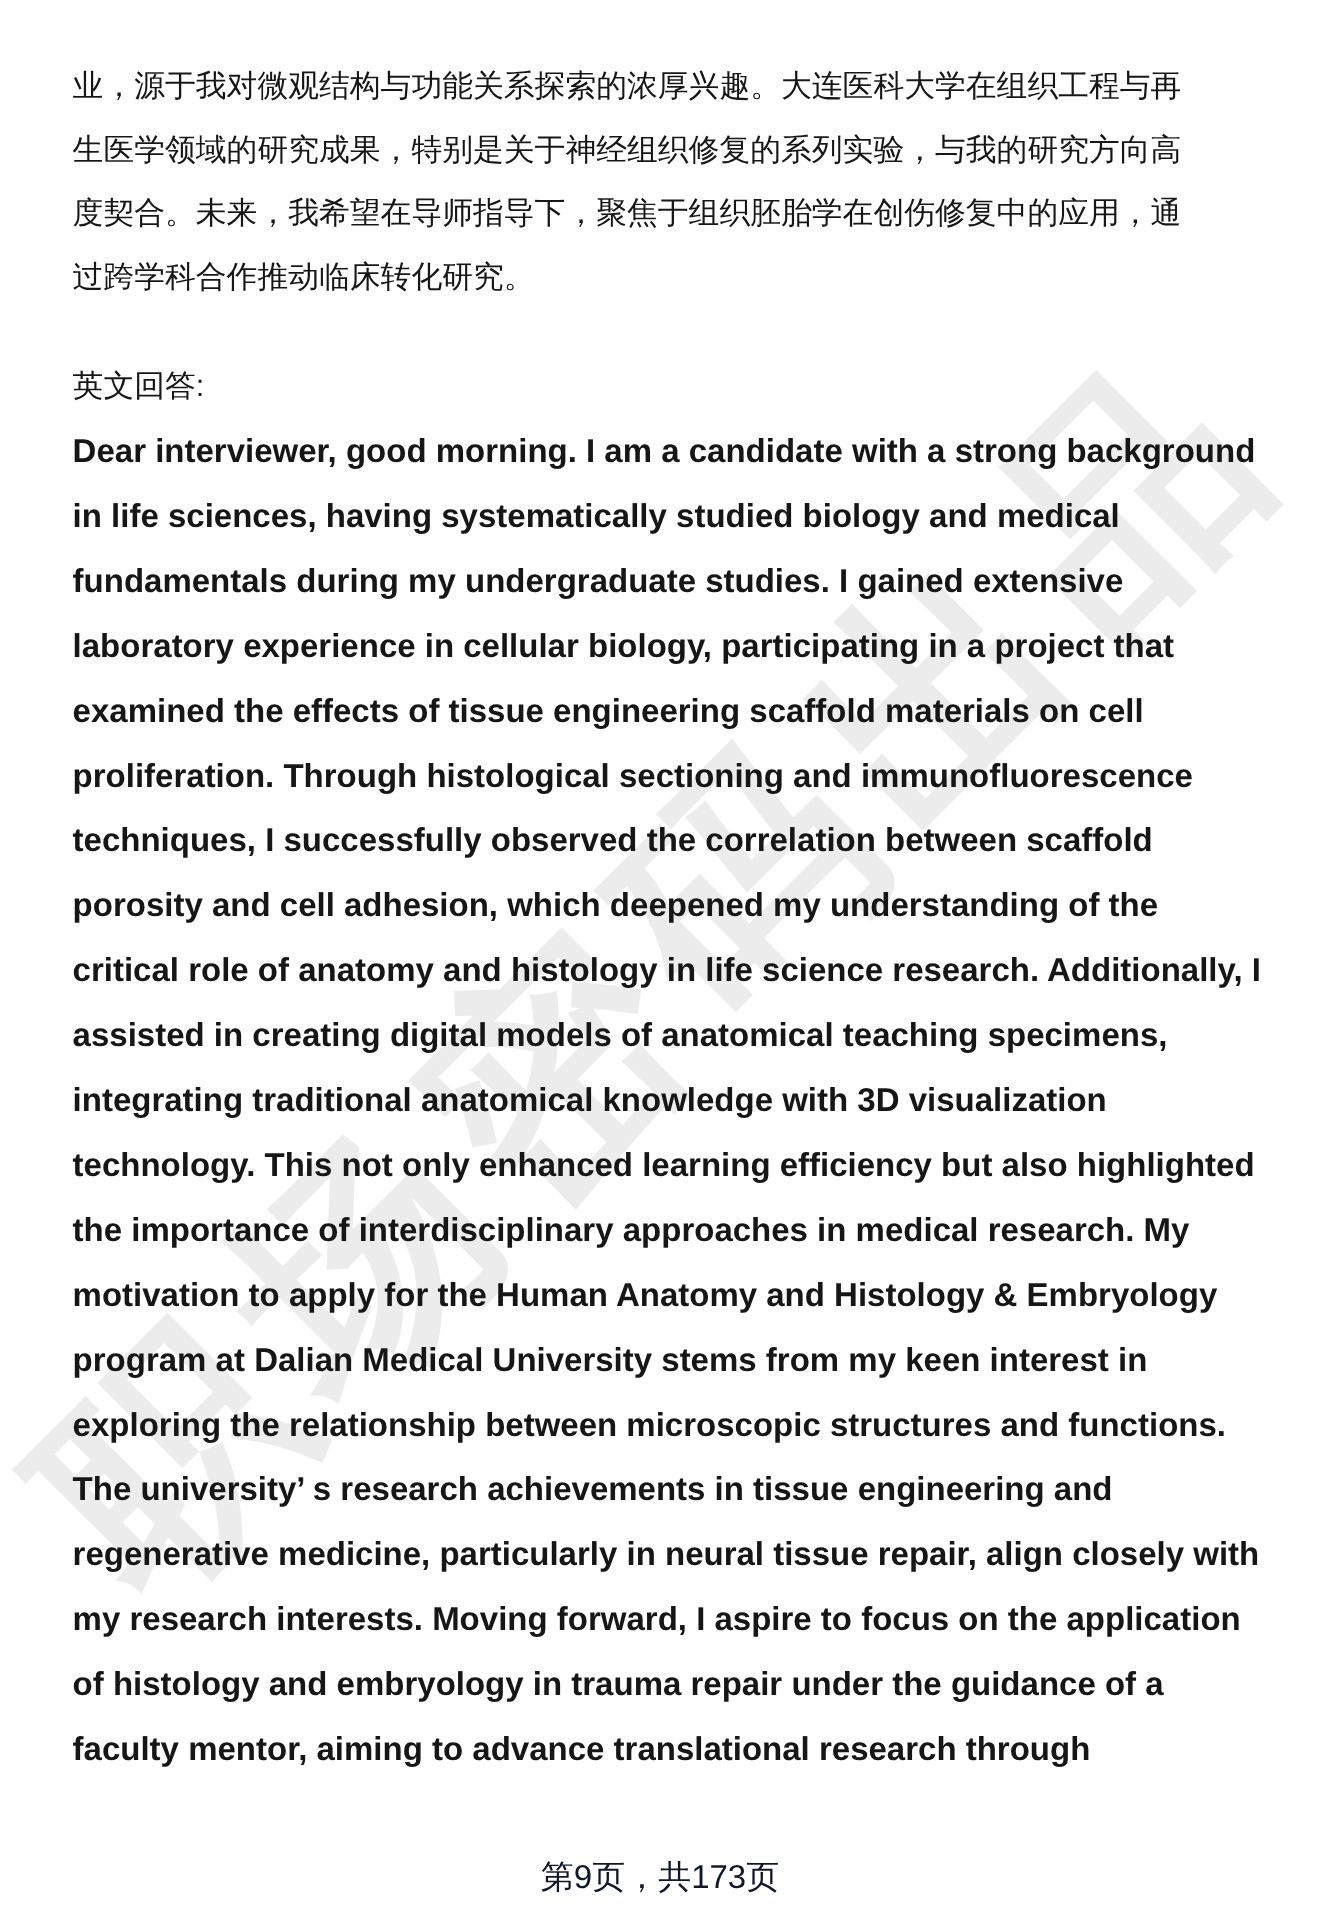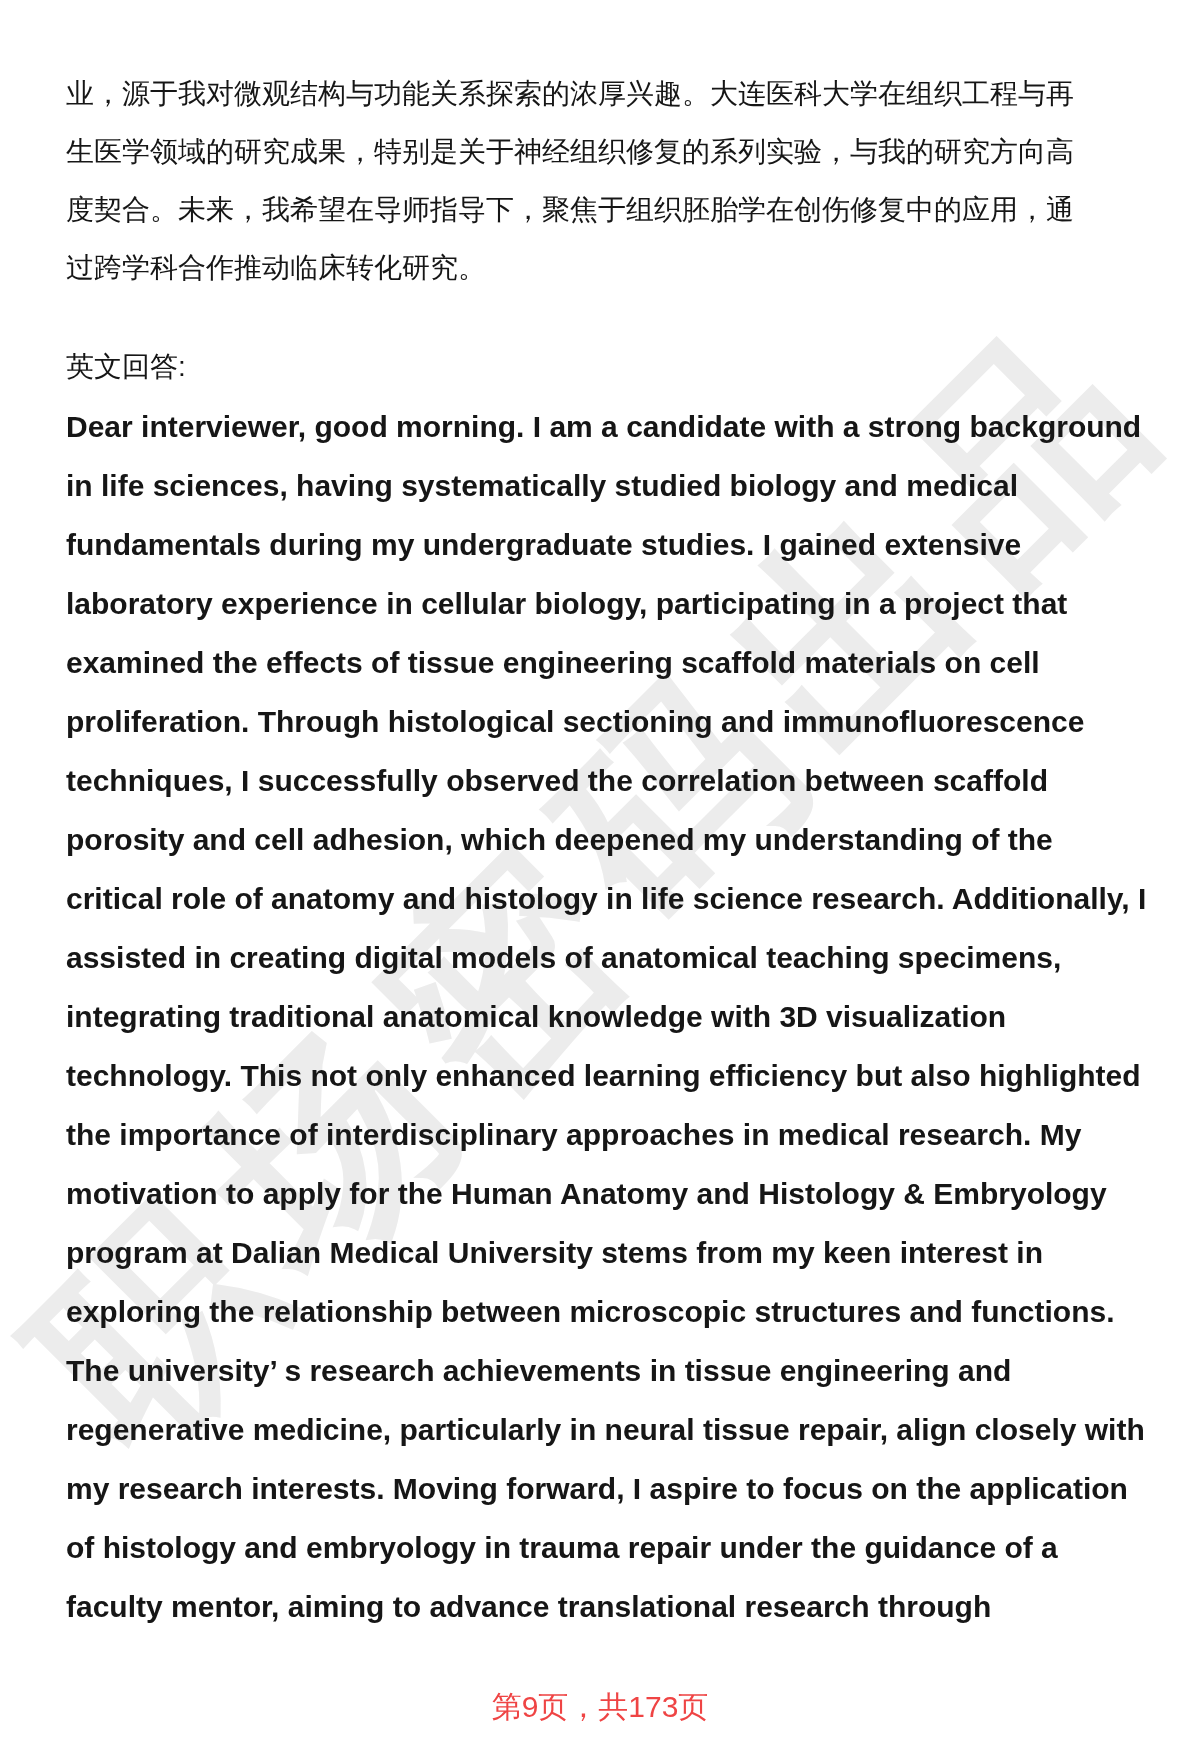--- a/index.html
+++ b/index.html
@@ -26,21 +26,21 @@
     font-weight: 700;
     letter-spacing: 26px;
     white-space: nowrap;
     color: #ececec;
     z-index: 0;
     user-select: none;
   }
   .content {
     position: relative;
     z-index: 1;
-    padding: 16px 66px;
+    padding: 0 66px;
   }
   .cn-para {
     padding-top: 49px;
     font-size: 28px;
     line-height: 58px;
   }
   .cn-para .line {
     white-space: nowrap;
   }
   .section-label {
@@ -58,21 +58,21 @@
   }
   .footer {
     position: absolute;
     z-index: 1;
     left: 0;
     bottom: 30px;
     width: 100%;
     text-align: center;
     font-size: 30px;
     line-height: 36px;
-    color: #ef4444;
+    color: #0f172a;
   }
 </style>
 </head>
 <body>
 
 <div class="page">
 
   <div class="watermark">职场密码出品</div>
 
   <div class="content">

